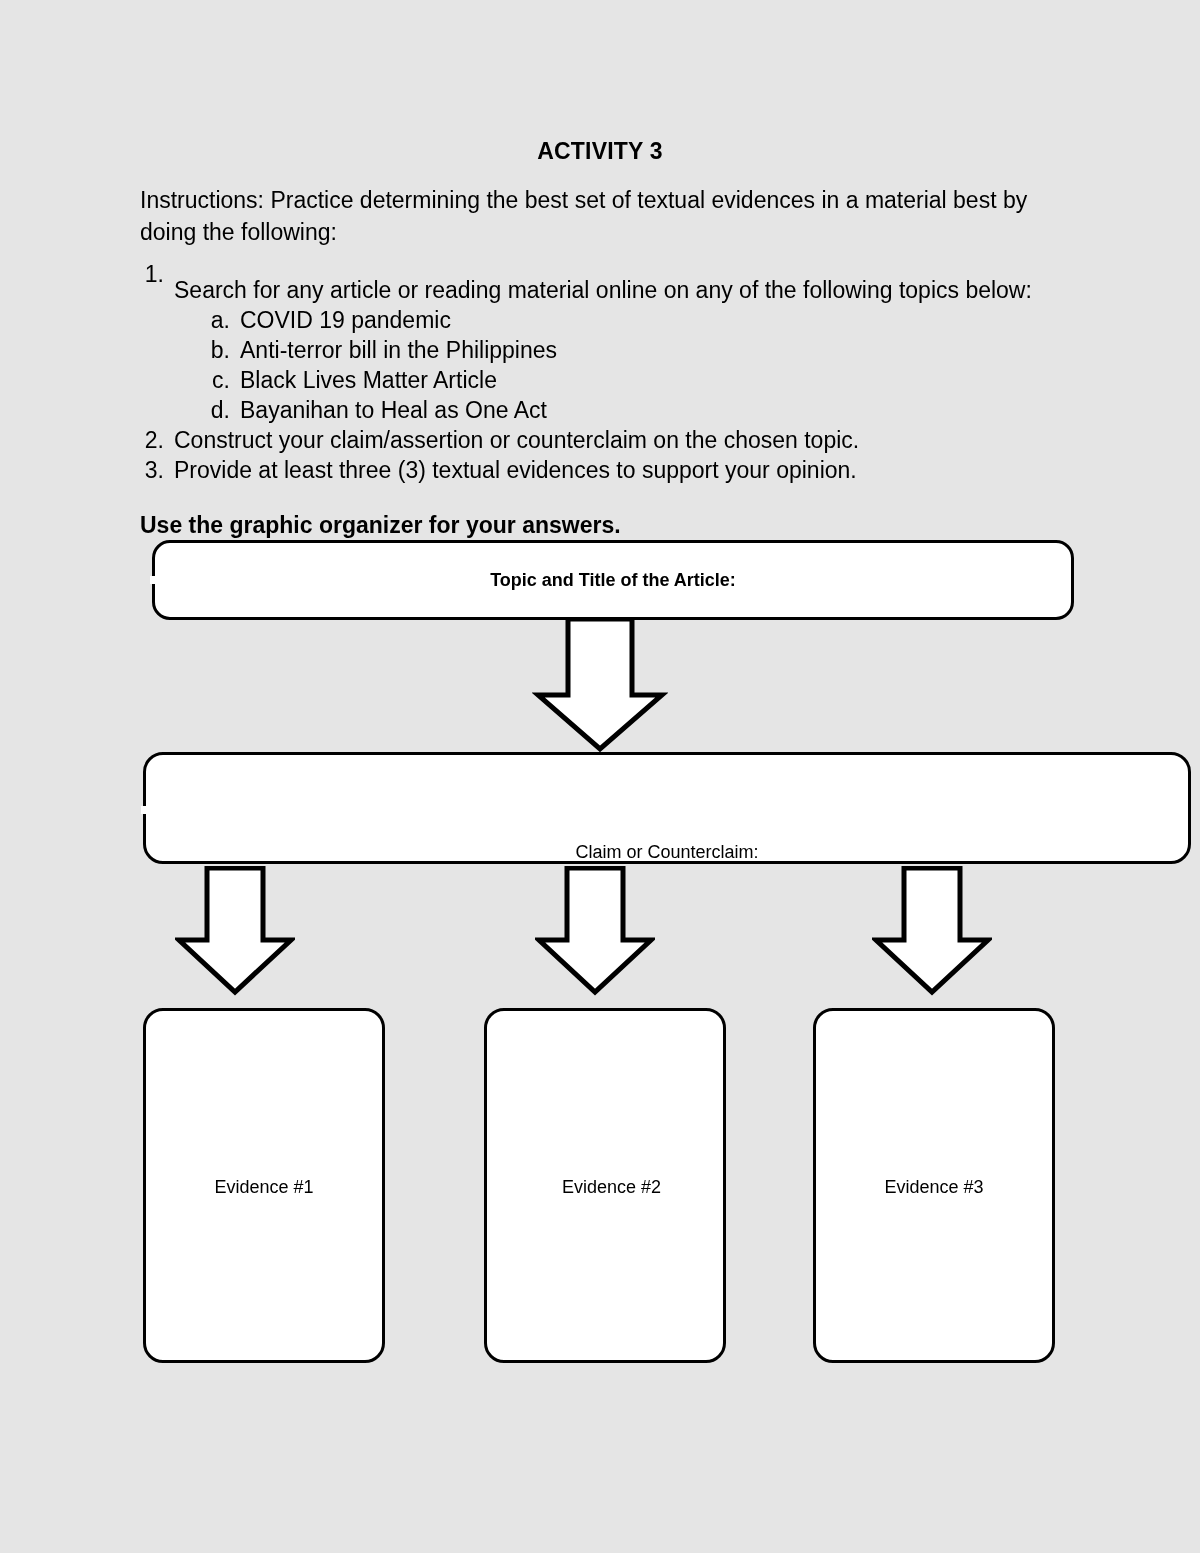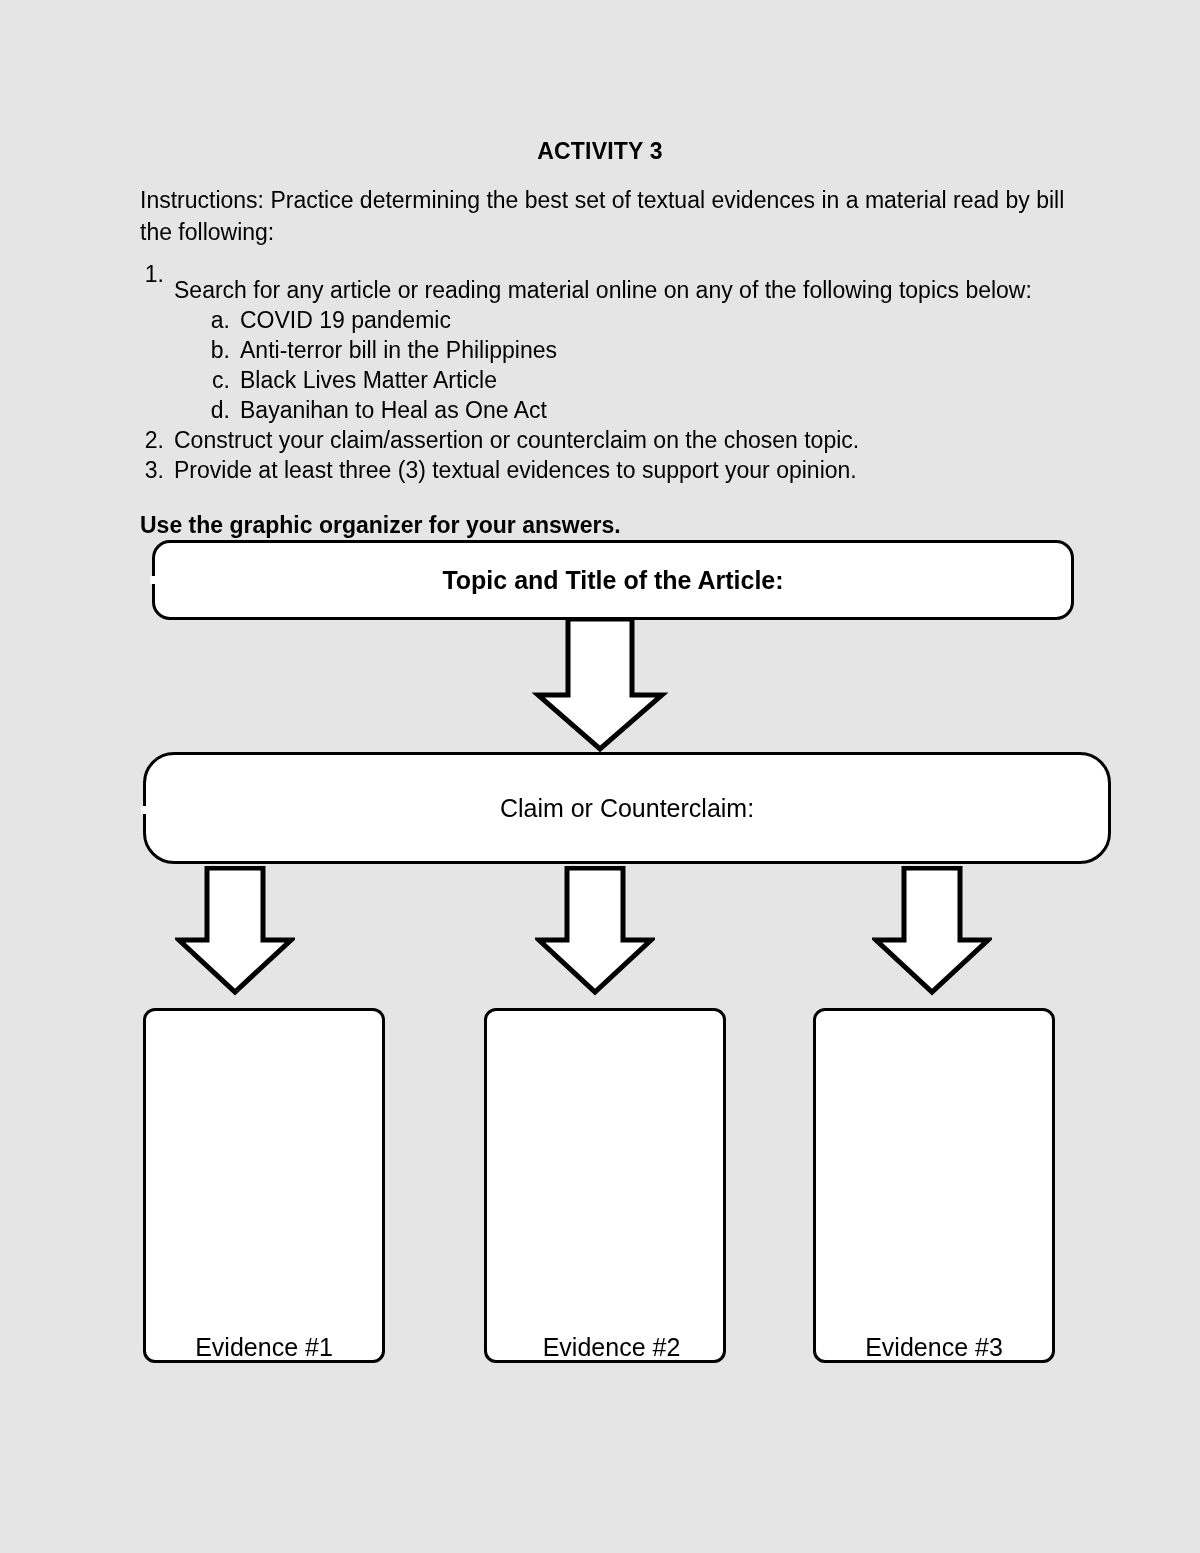--- a/index.html
+++ b/index.html
@@ -87,50 +87,50 @@
 
   .gbox {
     position: absolute;
     border: 3px solid #000;
     background: #fff;
     box-sizing: border-box;
     display: flex;
     justify-content: center;
   }
   .gbox .gbox-label {
-    font-size: 25px;
+    font-size: 18px;
     line-height: 1;
   }
 
   #box-topic {
     left: 152px;
     top: 540px;
     width: 922px;
     height: 80px;
     border-radius: 18px;
     align-items: center;
   }
   #box-topic .gbox-label { font-weight: bold; }
 
   #box-claim {
     left: 143px;
     top: 752px;
-    width: 968px;
+    width: 1048px;
     height: 112px;
-    border-radius: 31px;
-    align-items: center;
+    border-radius: 20px;
+    align-items: flex-end;
   }
   #box-claim .gbox-label { font-weight: normal; }
 
   .box-evidence {
     top: 1008px;
     width: 242px;
     height: 355px;
-    border-radius: 12px;
-    align-items: flex-end;
+    border-radius: 20px;
+    align-items: flex-start;
   }
   .box-evidence .gbox-label {
     margin-top: 167px;
     font-weight: normal;
   }
   #box-evidence-1 { left: 143px; }
   #box-evidence-2 { left: 484px; padding-left: 13px; }
   #box-evidence-3 { left: 813px; }
 
   .arrow {
@@ -149,21 +149,21 @@
     z-index: 6;
   }
 </style>
 </head>
 <body>
 
 <div id="page">
 
   <div class="doc-title">ACTIVITY 3</div>
 
-  <div class="instructions">Instructions: Practice determining the best set of textual evidences in a material read by bill the following:</div>
+  <div class="instructions">Instructions: Practice determining the best set of textual evidences in a material best by doing the following:</div>
 
   <div class="num-list">
 
     <div class="li-row">
       <span class="li-marker">1.</span>
       <span class="li-body just">Search for any article or reading material online on any of the following topics below:</span>
     </div>
 
     <div class="sub-list">
       <div class="li-row">

